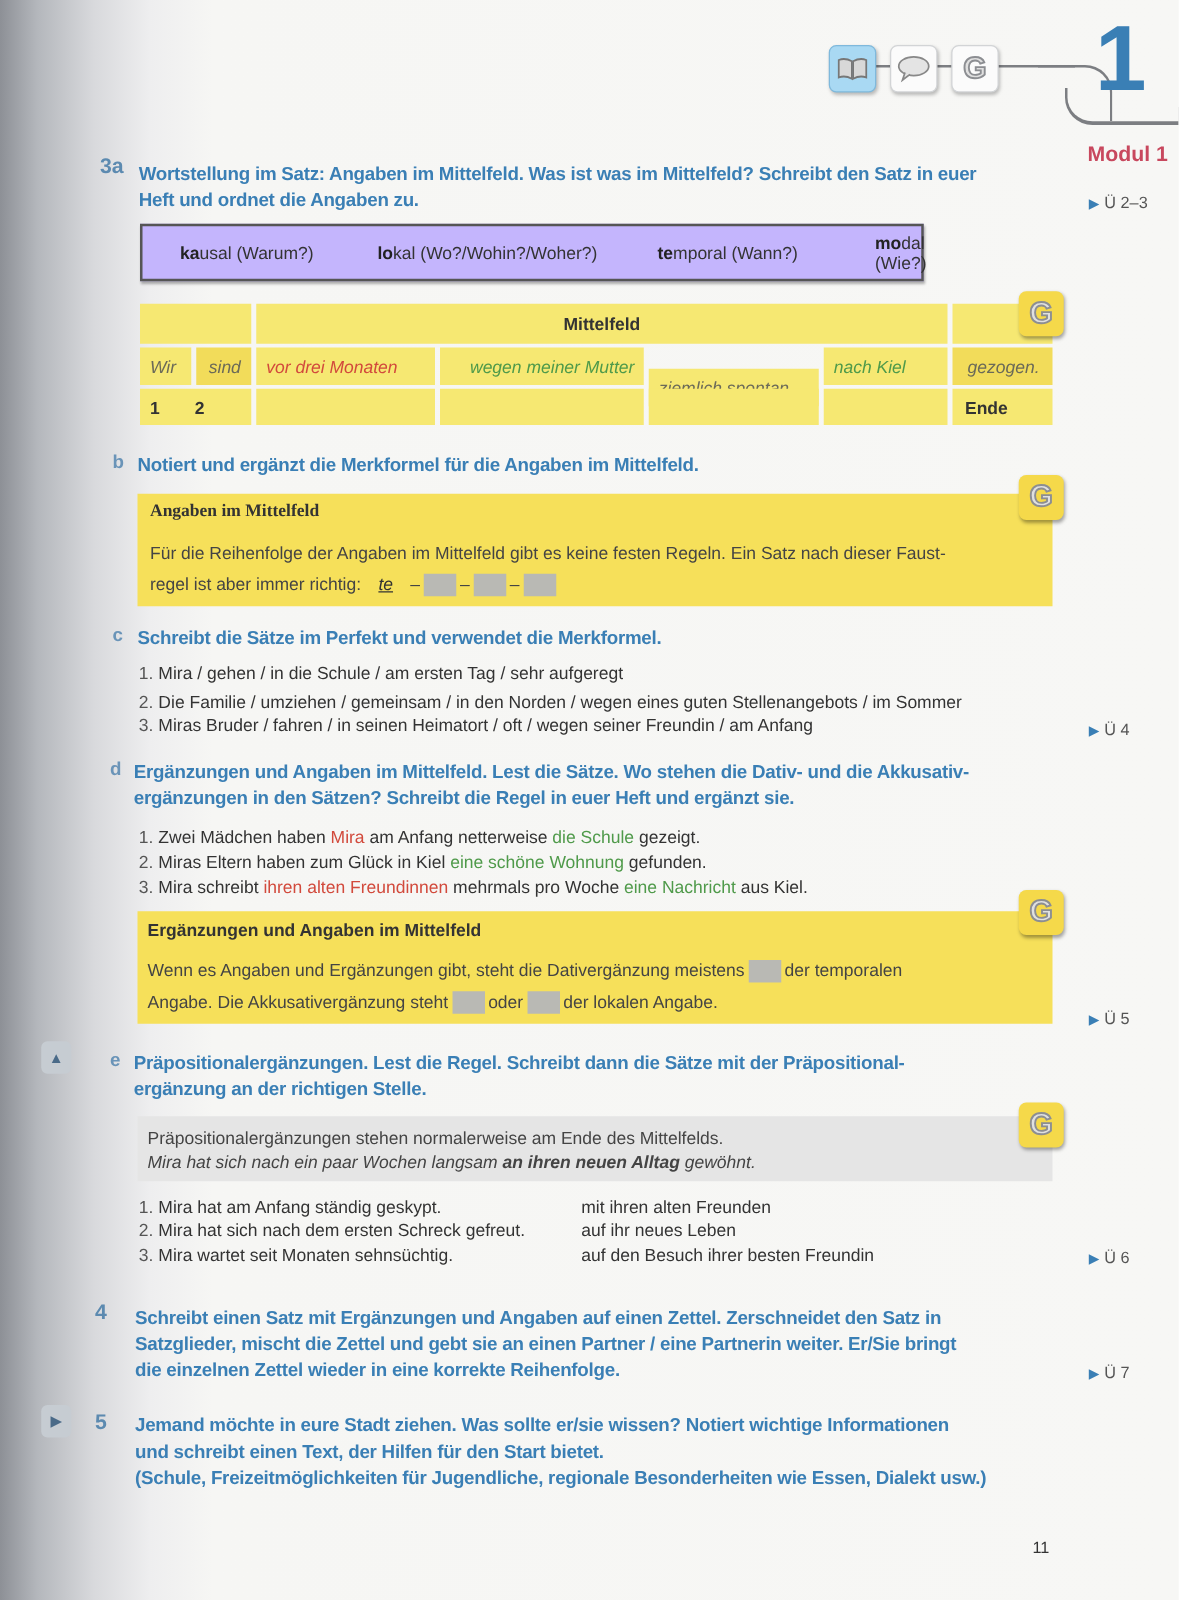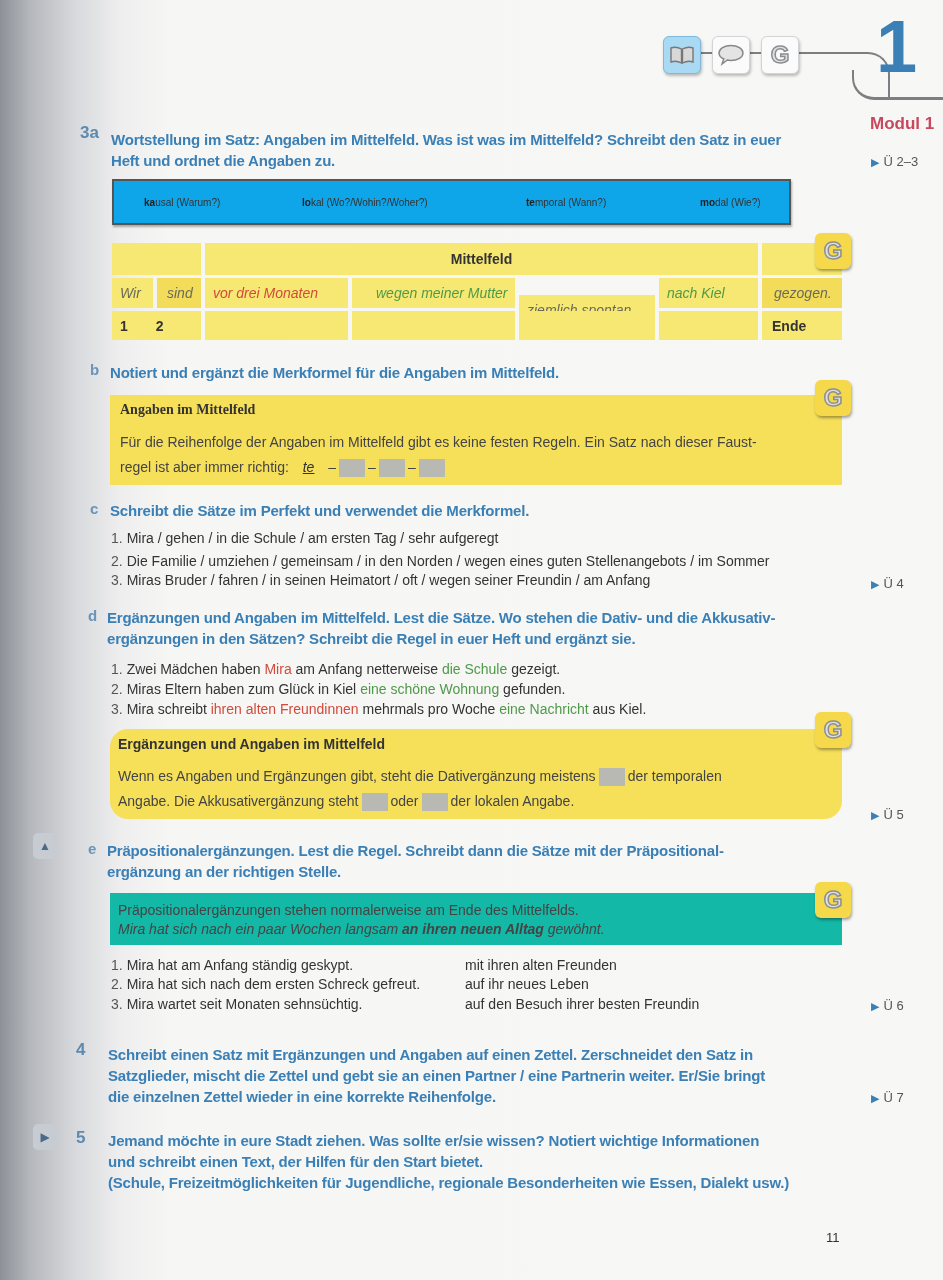--- a/index.html
+++ b/index.html
@@ -27,44 +27,44 @@
 
   .ref { position: absolute; left: 851px; font-size: 13px; color: #555; white-space: nowrap; margin-left: 20px; }
   .ref .tri { color: #3a7fb5; font-size: 11px; margin-right: 4px; }
 
   .task-title { position: absolute; color: #3a7fb5; font-weight: bold; font-size: 15px; line-height: 21px; letter-spacing: -0.2px; }
   .task-label { position: absolute; color: #6a94b8; font-weight: bold; font-size: 15px; }
   .task-label.big { font-size: 17px; color: #5c8ab0; }
 
   
   .legend-box {
-    position: absolute; left: 112px; top: 179px; width: 679px; height: 46px;
-    background: #0ea5e9; border: 2px solid #555; box-shadow: 1px 2px 2px rgba(0,0,0,0.3);
-    display: flex; align-items: center; font-size: 10px; color: #333;
+    position: absolute; left: 112px; top: 179px; width: 627px; height: 46px;
+    background: #c4b5fd; border: 2px solid #555; box-shadow: 1px 2px 2px rgba(0,0,0,0.3);
+    display: flex; align-items: center; font-size: 14px; color: #333;
   }
   .legend-box span { position: absolute; }
   .legend-box b { font-weight: bold; color: #222; }
 
   
   .ytable { position: absolute; left: 112px; top: 243px; }
   .ycell { position: absolute; background: #f6e872; display: flex; align-items: center; font-size: 14px; font-style: italic; }
   .ycell.dark { background: #f2dc5a; }
   .ycell.bold { font-style: normal; font-weight: bold; color: #333; }
   .c-red { color: #d24a3c; }
   .c-green { color: #4f9a4a; }
   .c-olive { color: #6b6a58; }
 
   .g-badge {
     position: absolute; width: 36px; height: 36px; border-radius: 6px;
     background: #f5d94a; box-shadow: 1px 2px 3px rgba(0,0,0,0.35);
     display: flex; align-items: center; justify-content: center;
   }
 
   .ybox { position: absolute; background: #f6e05a; }
-  .ybox.light { background: #14b8a6; }
+  .ybox.light { background: #e5e5e5; }
   .ybox h4 { position: absolute; font-size: 14px; font-weight: bold; color: #333; }
   .ybox p { position: absolute; font-size: 14px; color: #444; white-space: nowrap; }
   .blank { display: inline-block; width: 26px; height: 18px; background: #b9b9b4; vertical-align: middle; margin: 0 3px; }
   .te { text-decoration: underline; font-style: italic; padding: 0 10px; color: #333; }
 
   .item { position: absolute; font-size: 14px; color: #333; white-space: nowrap; line-height: 19px; }
   .item .n { color: #555; margin-right: 4px; }
 
   .side-icon { position: absolute; width: 24px; height: 26px; border-radius: 5px; background: #c6ccd2; display: flex; align-items: center; justify-content: center; color: #4a6a88; font-size: 12px; }
   .page-num { position: absolute; left: 826px; top: 1230px; font-size: 13px; color: #333; }
@@ -164,21 +164,21 @@
 
 <div class="task-label" style="left:88px; top:607px;">d</div>
 <div class="task-title" style="left:107px; top:607px;">
   <div>Ergänzungen und Angaben im Mittelfeld. Lest die Sätze. Wo stehen die Dativ- und die Akkusativ-</div>
   <div>ergänzungen in den Sätzen? Schreibt die Regel in euer Heft und ergänzt sie.</div>
 </div>
 <div class="item" style="left:111px; top:660px;"><span class="n">1.</span><span>Zwei Mädchen haben </span><span class="c-red">Mira</span><span> am Anfang netterweise </span><span class="c-green">die Schule</span><span> gezeigt.</span></div>
 <div class="item" style="left:111px; top:680px;"><span class="n">2.</span><span>Miras Eltern haben zum Glück in Kiel </span><span class="c-green">eine schöne Wohnung</span><span> gefunden.</span></div>
 <div class="item" style="left:111px; top:700px;"><span class="n">3.</span><span>Mira schreibt </span><span class="c-red">ihren alten Freundinnen</span><span> mehrmals pro Woche </span><span class="c-green">eine Nachricht</span><span> aus Kiel.</span></div>
 
-<div class="ybox" style="left:110px; top:729px; width:732px; height:90px;border-radius:18px;">
+<div class="ybox" style="left:110px; top:729px; width:732px; height:90px;">
   <h4 style="left:8px; top:7px;">Ergänzungen und Angaben im Mittelfeld</h4>
   <p style="left:8px; top:39px;"><span>Wenn es Angaben und Ergänzungen gibt, steht die Dativergänzung meistens</span><span class="blank"></span><span>der temporalen</span></p>
   <p style="left:8px; top:64px;"><span>Angabe. Die Akkusativergänzung steht</span><span class="blank"></span><span>oder</span><span class="blank"></span><span>der lokalen Angabe.</span></p>
 </div>
 <div class="g-badge" style="left:815px; top:712px;">
     <span class="g-glyph">G</span>
   </div>
 
 <div class="side-icon" style="left:33px; top:833px;">▲</div>
 <div class="task-label" style="left:88px; top:840px;">e</div>

